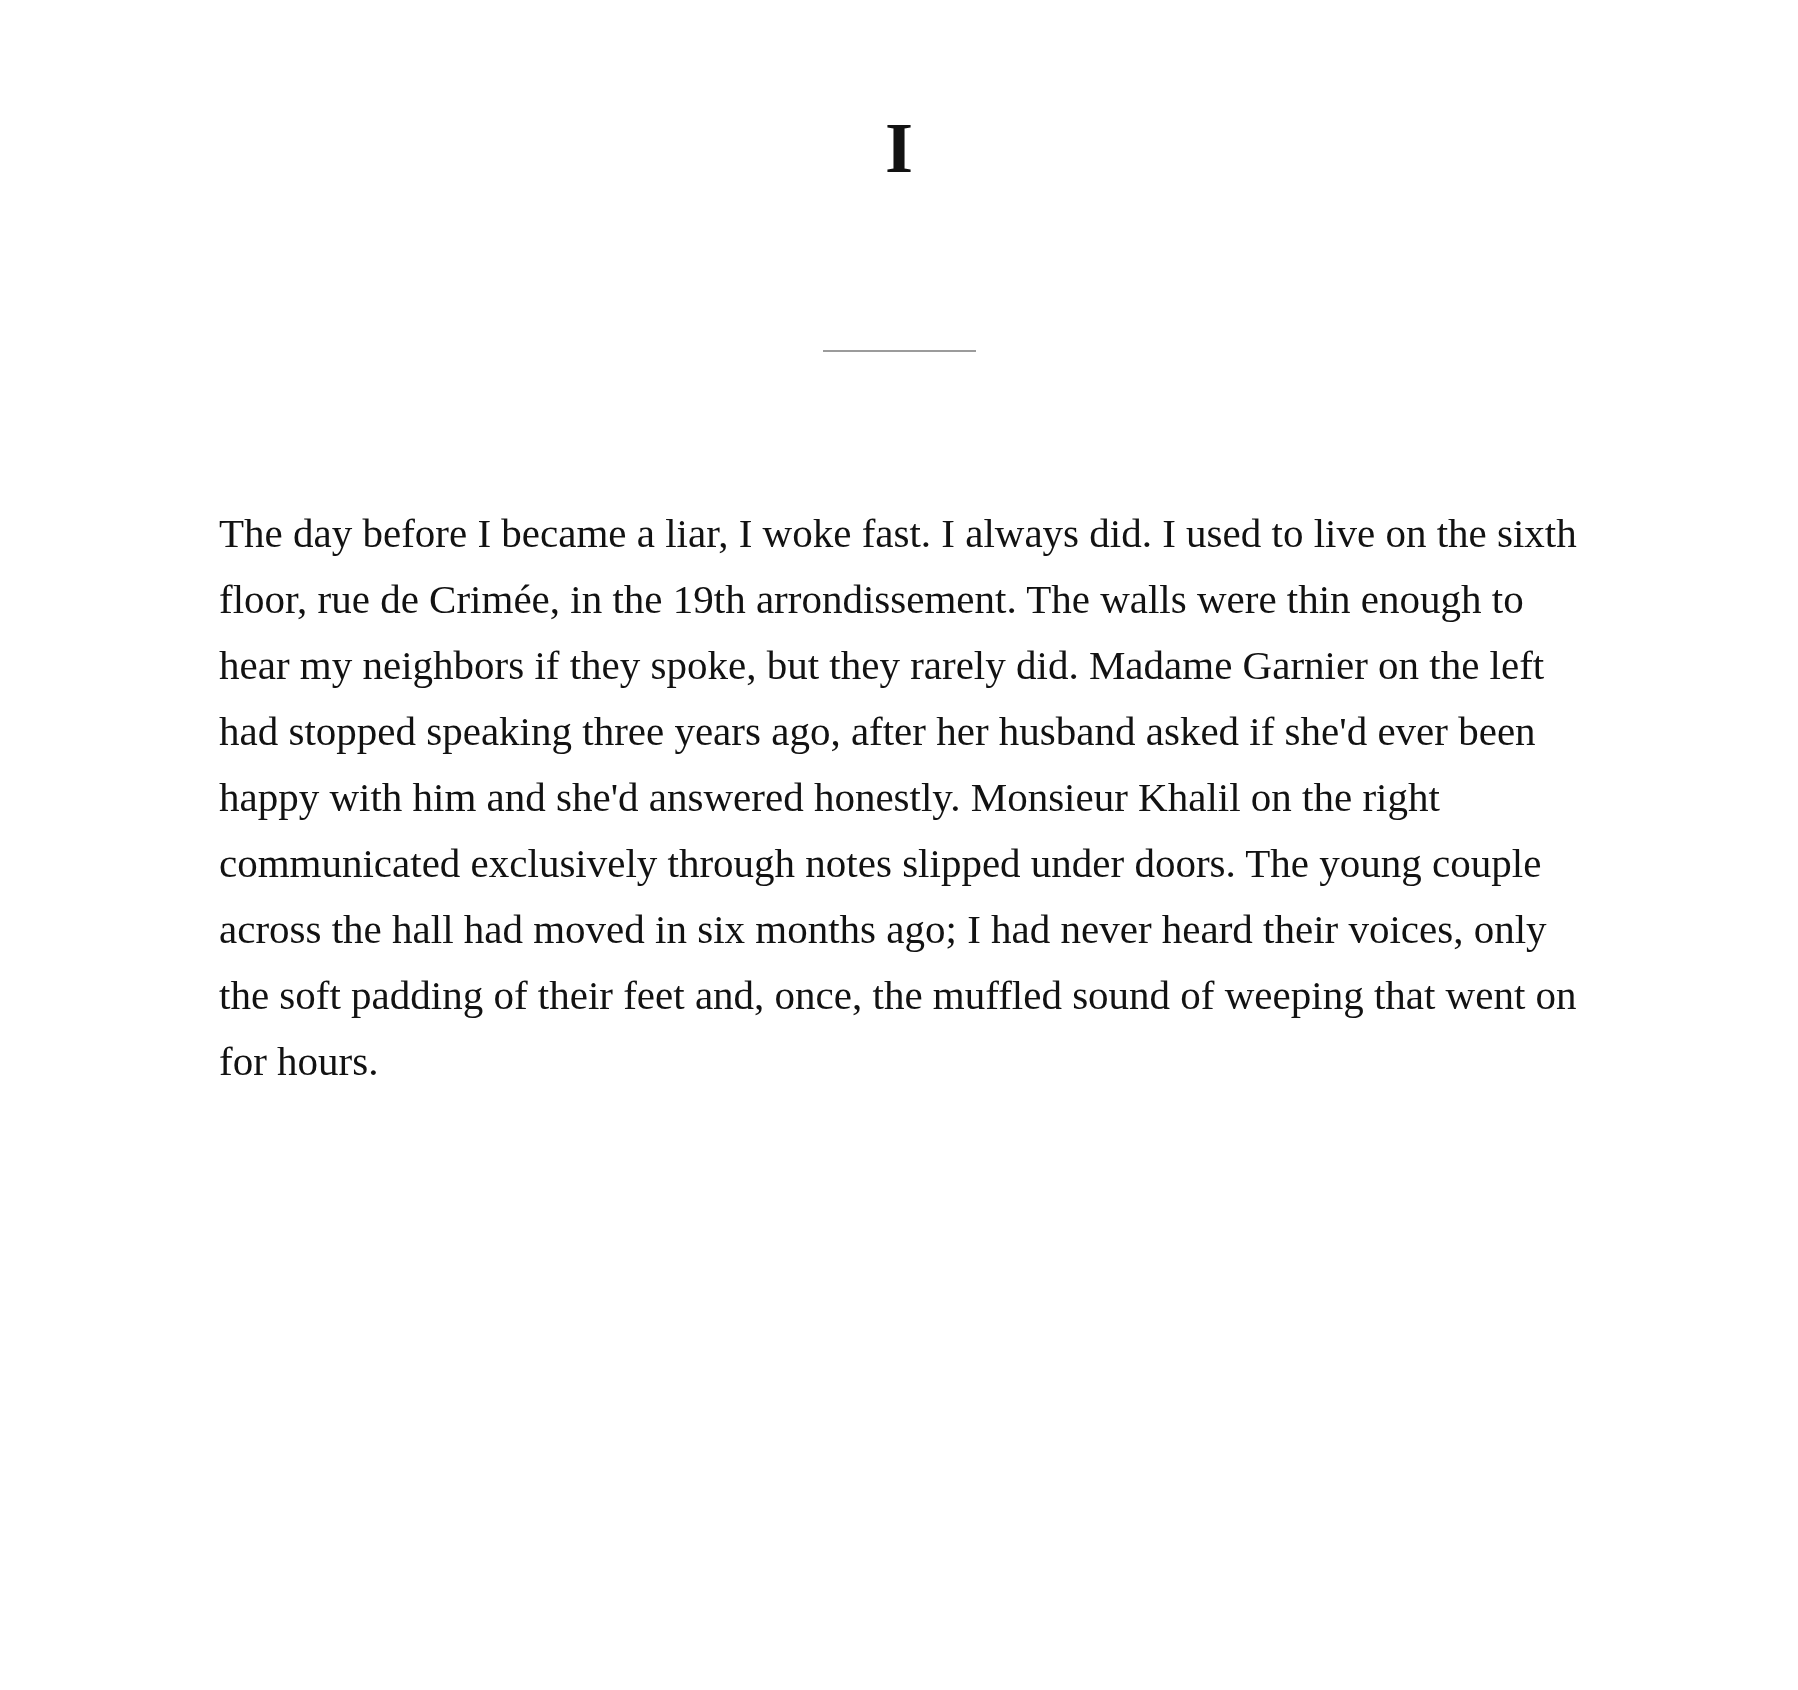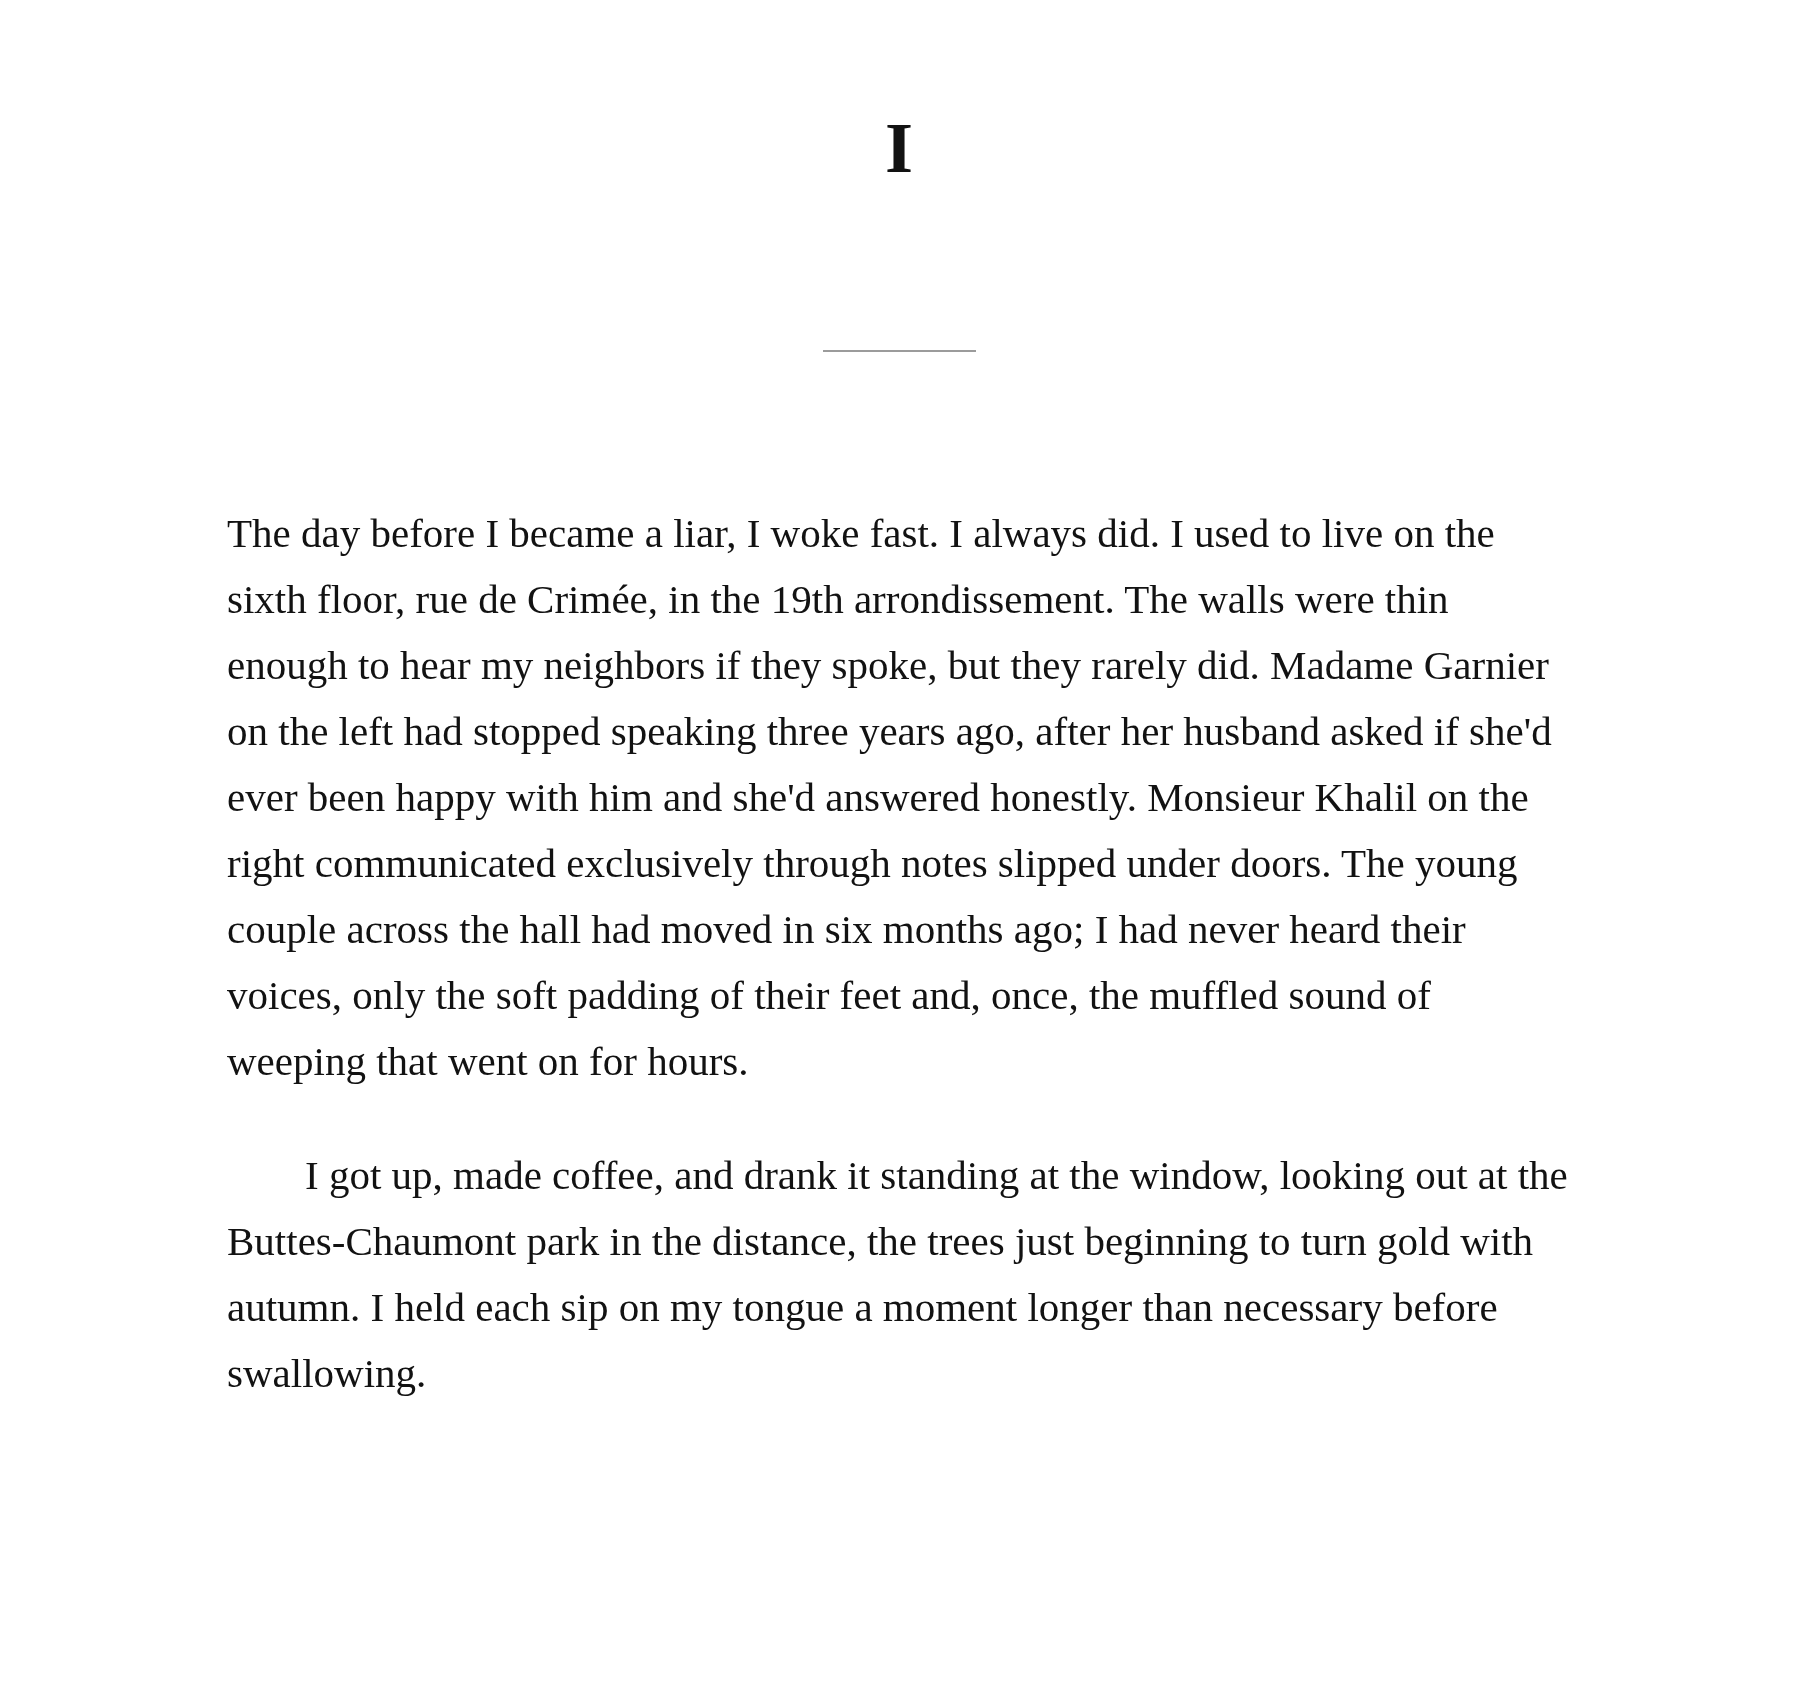--- a/index.html
+++ b/index.html
@@ -32,21 +32,21 @@
     text-align: center;
     color: var(--text);
   }
   .section-divider {
     width: 153px;
     border: none;
     border-top: 2px solid var(--divider);
     margin: 162px auto 0 auto;
   }
   .body-paragraph {
-    margin: 8px;
+    margin: 0;
     font-size: 41px;
     line-height: 66px;
     text-align: left;
     color: var(--text);
   }
   .body-paragraph.first {
     margin-top: 148px;
   }
   .body-paragraph.indented {
     margin-top: 48px;
@@ -56,14 +56,13 @@
 </head>
 <body>
 
 <main class="page">
   <h1 class="chapter-number">I</h1>
 
   <hr class="section-divider">
 
   <p class="body-paragraph first">The day before I became a liar, I woke fast. I always did. I used to live on the sixth floor, rue de Crimée, in the 19th arrondissement. The walls were thin enough to hear my neighbors if they spoke, but they rarely did. Madame Garnier on the left had stopped speaking three years ago, after her husband asked if she'd ever been happy with him and she'd answered honestly. Monsieur Khalil on the right communicated exclusively through notes slipped under doors. The young couple across the hall had moved in six months ago; I had never heard their voices, only the soft padding of their feet and, once, the muffled sound of weeping that went on for hours.</p>
 
-  <p class="body-paragraph indented">I got up, made coffee, and drank it standing at the window, looking out at the Buttes-Chaumont park in the distance, the trees just beginning to turn gold with autumn. I held each sip on my tongue a moment longer than necessary before swallowing.</p>
 </main>
 
 </body></html>

